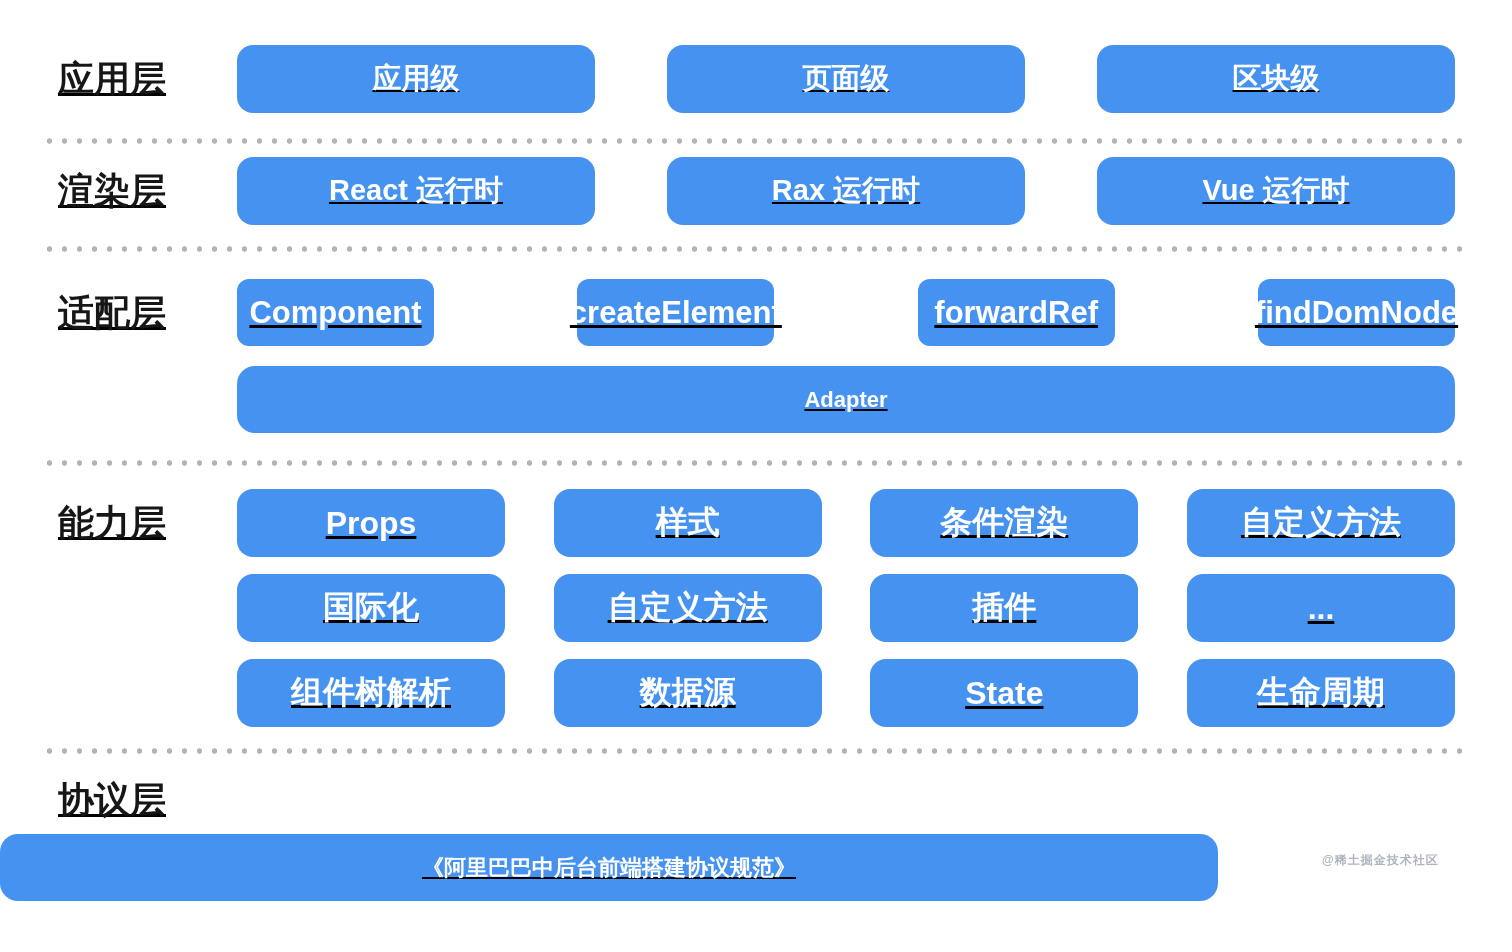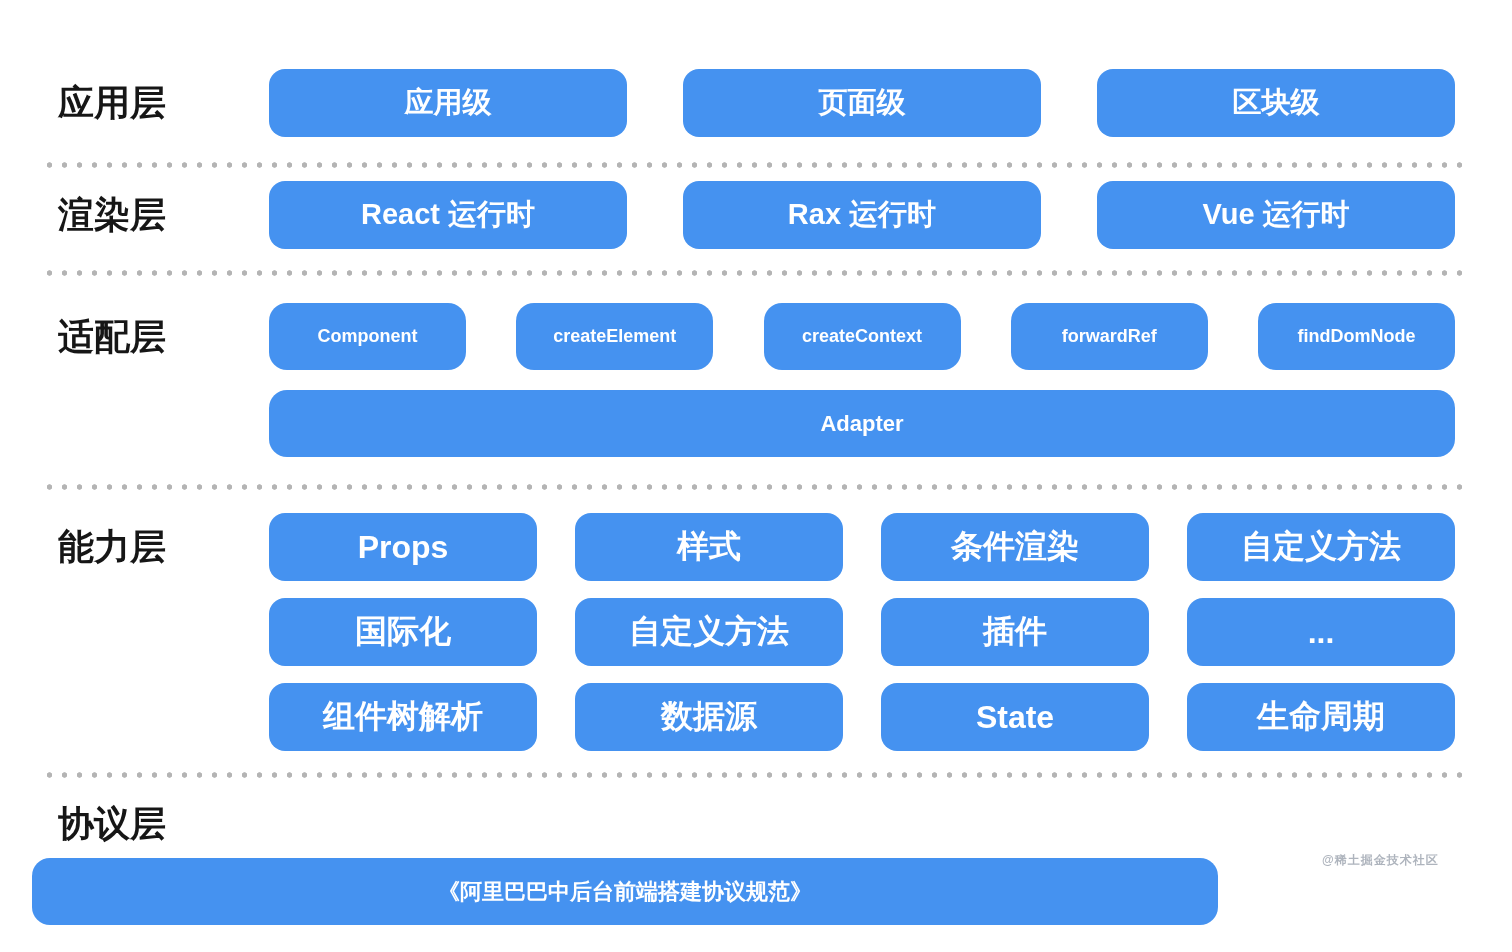--- a/index.html
+++ b/index.html
@@ -4,22 +4,23 @@
 <style>
   html, body { margin: 0; padding: 0; background: #ffffff; }
   body { font-family: "Liberation Sans", "DejaVu Sans", sans-serif; }
 
   .diagram {
     position: relative;
     width: 1512px;
     height: 952px;
     background: #ffffff;
     box-sizing: border-box;
-    padding-top: 69px;
+    padding-top: 45px;
     overflow: hidden;
+    text-decoration: underline;
   }
 
   .layer { display: flex; }
 
   .layer-label {
     width: 237px;
     box-sizing: border-box;
     padding-left: 58px;
     height: 68px;
     display: flex;
@@ -41,25 +42,24 @@
     color: #ffffff;
     border-radius: 16px;
     height: 68px;
     display: flex;
     align-items: center;
     justify-content: center;
     font-weight: 700;
     box-sizing: border-box;
     text-align: center;
     white-space: nowrap;
-    margin-left: 32px;
   }
 
   .node.w3 { width: 358px; font-size: 29px; }
-  .node.w6 { width: 197px; height: 67px; font-size: 18px; border-radius: 18px; }
+  .node.w6 { width: 197px; height: 67px; font-size: 31px; border-radius: 12px; }
   .node.w4 { width: 268px; font-size: 32px; }
   .node.bar { width: 100%; height: 67px; font-size: 22px; border-radius: 18px; }
 
   .adapter-rows .row + .row { margin-top: 20px; }
   .capability-rows .row + .row { margin-top: 17px; }
 
   .divider {
     height: 6px;
     margin-left: 42px;
     margin-right: 42px;
@@ -119,21 +119,20 @@
   </section>
 
   <div class="divider d2"></div>
 
   <section class="layer s3">
     <div class="layer-label">适配层</div>
     <div class="layer-content adapter-rows">
       <div class="row node-row-small">
         <div class="node w6">Component</div>
         <div class="node w6">createElement</div>
-        <div class="node w6">createContext</div>
         <div class="node w6">forwardRef</div>
         <div class="node w6">findDomNode</div>
       </div>
       <div class="row">
         <div class="node bar">Adapter</div>
       </div>
     </div>
   </section>
 
   <div class="divider d3"></div>

